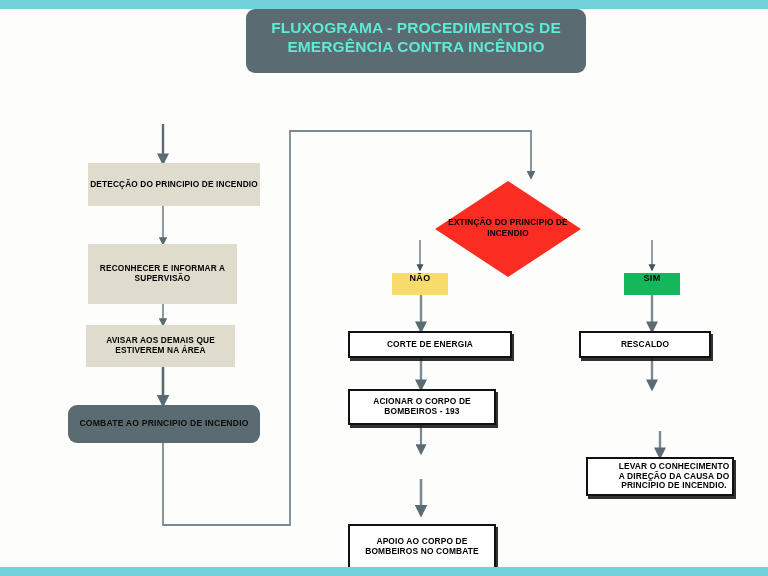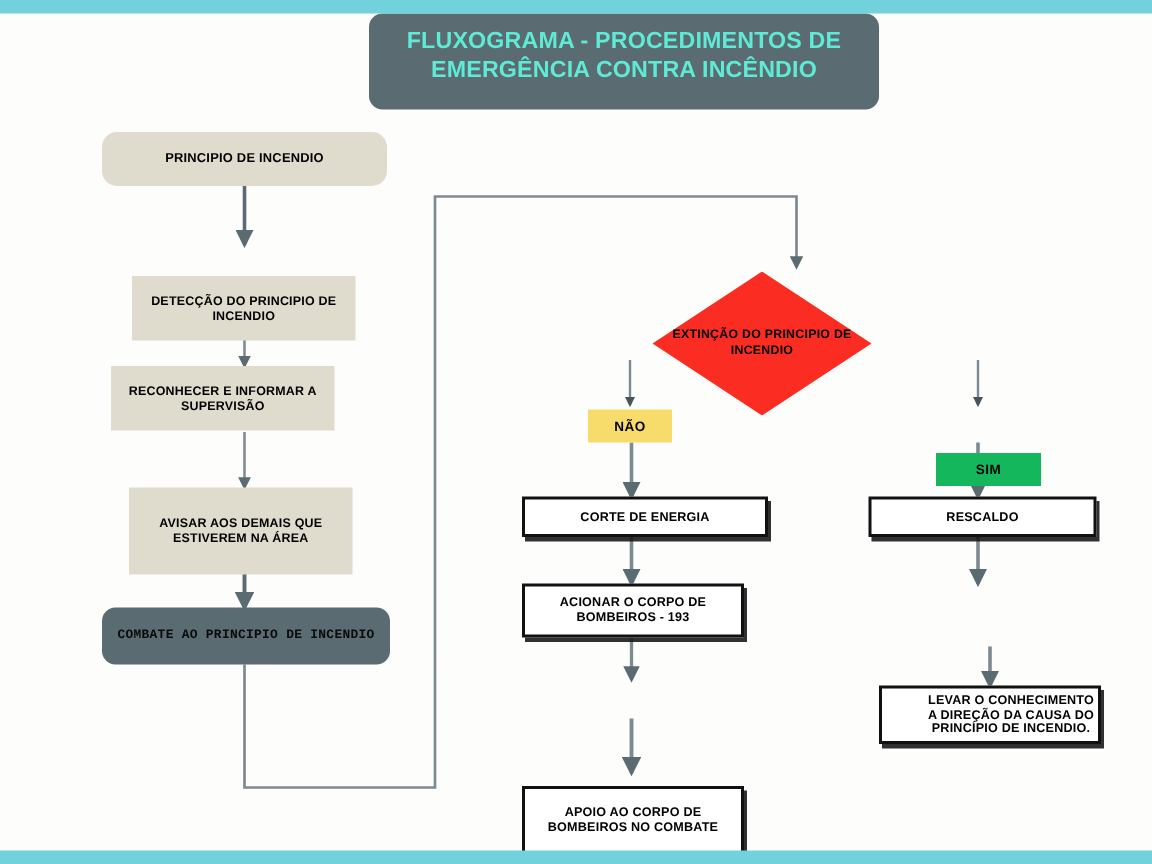--- a/index.html
+++ b/index.html
@@ -73,41 +73,40 @@
   }
   .beige.rounded { border-radius: 10px; font-size: 8.6px; }
 
   
   .slate {
     background: #5A6B72;
     border-radius: 9px;
     font-size: 8.6px;
     color: #0b0b0b;
     letter-spacing: 0.2px;
-    font-family: Liberation Mono, monospace;
   }
 
   
   .outlined {
     background: #ffffff;
     border: 2px solid #111111;
     font-size: 8.4px;
     letter-spacing: 0.15px;
     box-shadow: 2px 3px 0 rgba(20,20,20,0.88);
   }
   .outlined.thin {
     border: 1px solid #111111;
     box-shadow: 2px 3px 0 rgba(20,20,20,0.55);
   }
 
   
   .badge {
     position: absolute;
     box-sizing: border-box;
-    display: flex; align-items: center; justify-content: center;
+    display: flex; justify-content: center;
     font-size: 9px; font-weight: bold; color: #000;
     z-index: 9;
     letter-spacing: 0.3px;
   }
   .badge-no  { background: #F7DB6B; }
   .badge-yes { background: #14B75B; }
 
   
   #decision-diamond {
     position: absolute;
@@ -176,67 +175,64 @@
     <line x1="660" y1="431" x2="660" y2="457" stroke="#7C8A91" stroke-width="2.4" marker-end="url(#ah)"></line>
   </svg>
 
   <div id="title-banner">
     <div class="ttxt">
       <span>FLUXOGRAMA -  PROCEDIMENTOS DE</span>
       <span>EMERGÊNCIA CONTRA INCÊNDIO</span>
     </div>
   </div>
 
-  <div class="node beige rounded" style="left:68px; top:88px; width:190px; height:36px;">
-    <span>PRINCIPIO DE INCENDIO</span>
-  </div>
-
-  <div class="node beige" style="left:88px; top:163px; width:149px; height:43px;margin-top:21px;">
+
+  <div class="node beige" style="left:88px; top:163px; width:172px; height:43px;">
     <span>DETECÇÃO DO PRINCIPIO DE INCENDIO</span>
   </div>
 
-  <div class="node beige" style="left:74px; top:244px; width:149px; height:43px;text-align:center;">
+  <div class="node beige" style="left:88px; top:244px; width:149px; height:60px;text-align:center;">
     <span>RECONHECER E INFORMAR A SUPERVISÃO</span>
   </div>
 
-  <div class="node beige" style="left:86px; top:325px; width:149px; height:58px;">
+  <div class="node beige" style="left:86px; top:325px; width:149px; height:42px;">
     <span>AVISAR AOS DEMAIS QUE ESTIVEREM NA ÁREA</span>
   </div>
 
   <div class="node slate" style="left:68px; top:405px; width:192px; height:38px;">
     <span>COMBATE AO PRINCIPIO DE INCENDIO</span>
   </div>
 
   <div id="decision-diamond">
     <div class="dshape"></div>
     <div class="dtext">EXTINÇÃO DO PRINCIPIO DE INCENDIO</div>
   </div>
 
   <div class="badge badge-no" style="left:392px; top:273px; width:56px; height:22px;">
     <span>NÃO</span>
   </div>
 
-  <div class="badge badge-yes" style="left:624px; top:273px; width:70px; height:22px;margin-top:29px;">
+  <div class="badge badge-yes" style="left:624px; top:273px; width:56px; height:22px;">
     <span>SIM</span>
   </div>
 
   <div class="node outlined" style="left:348px; top:331px; width:164px; height:27px;">
     <span>CORTE DE ENERGIA</span>
   </div>
 
   <div class="node outlined" style="left:348px; top:389px; width:148px; height:36px;">
     <span>ACIONAR O CORPO DE BOMBEIROS - 193</span>
   </div>
 
 
   <div class="node outlined" style="left:348px; top:524px; width:148px; height:46px;">
     <span>APOIO AO CORPO DE BOMBEIROS NO COMBATE</span>
   </div>
 
-  <div class="node outlined" style="left:579px; top:331px; width:152px; height:27px;">
+  <div class="node outlined" style="left:579px; top:331px; width:132px; height:27px;">
     <span>RESCALDO</span>
   </div>
 
 
   <div class="node outlined" style="left:586px; top:457px; width:148px; height:39px;padding-left:28px;">
     <span>LEVAR O CONHECIMENTO A DIREÇÃO DA CAUSA DO PRINCÍPIO DE INCENDIO.</span>
   </div>
 
 </div>
 

